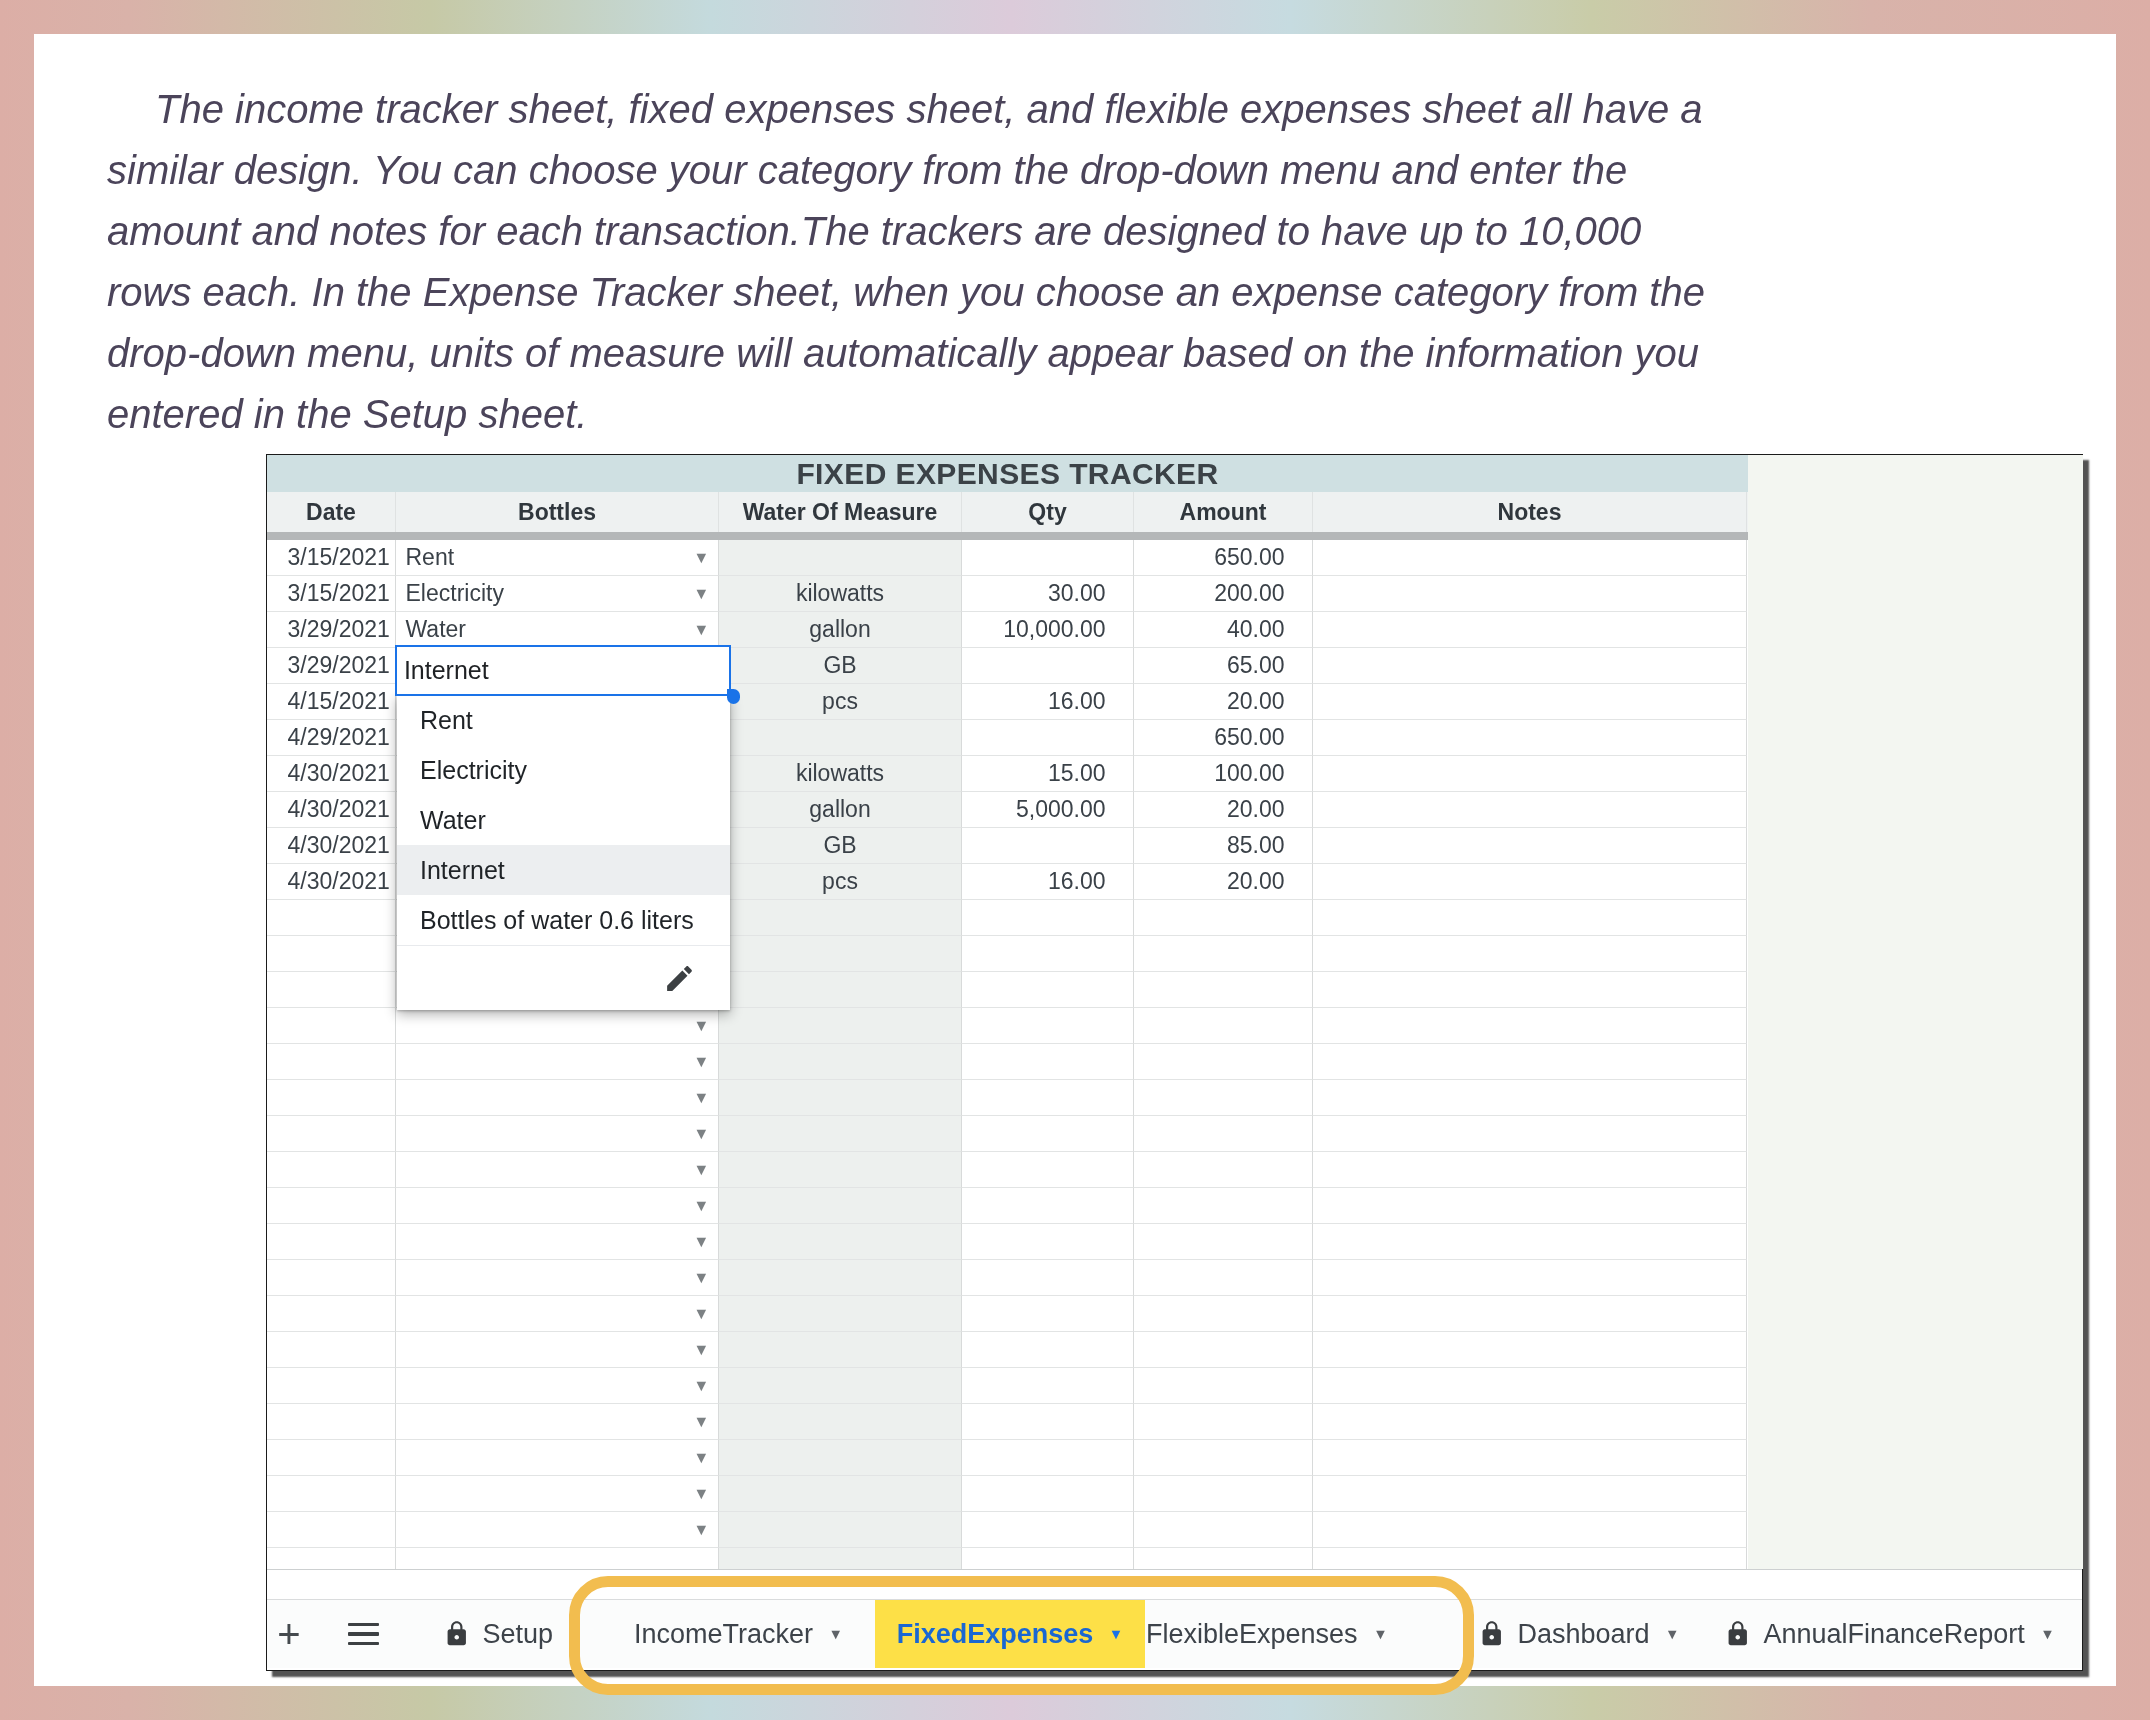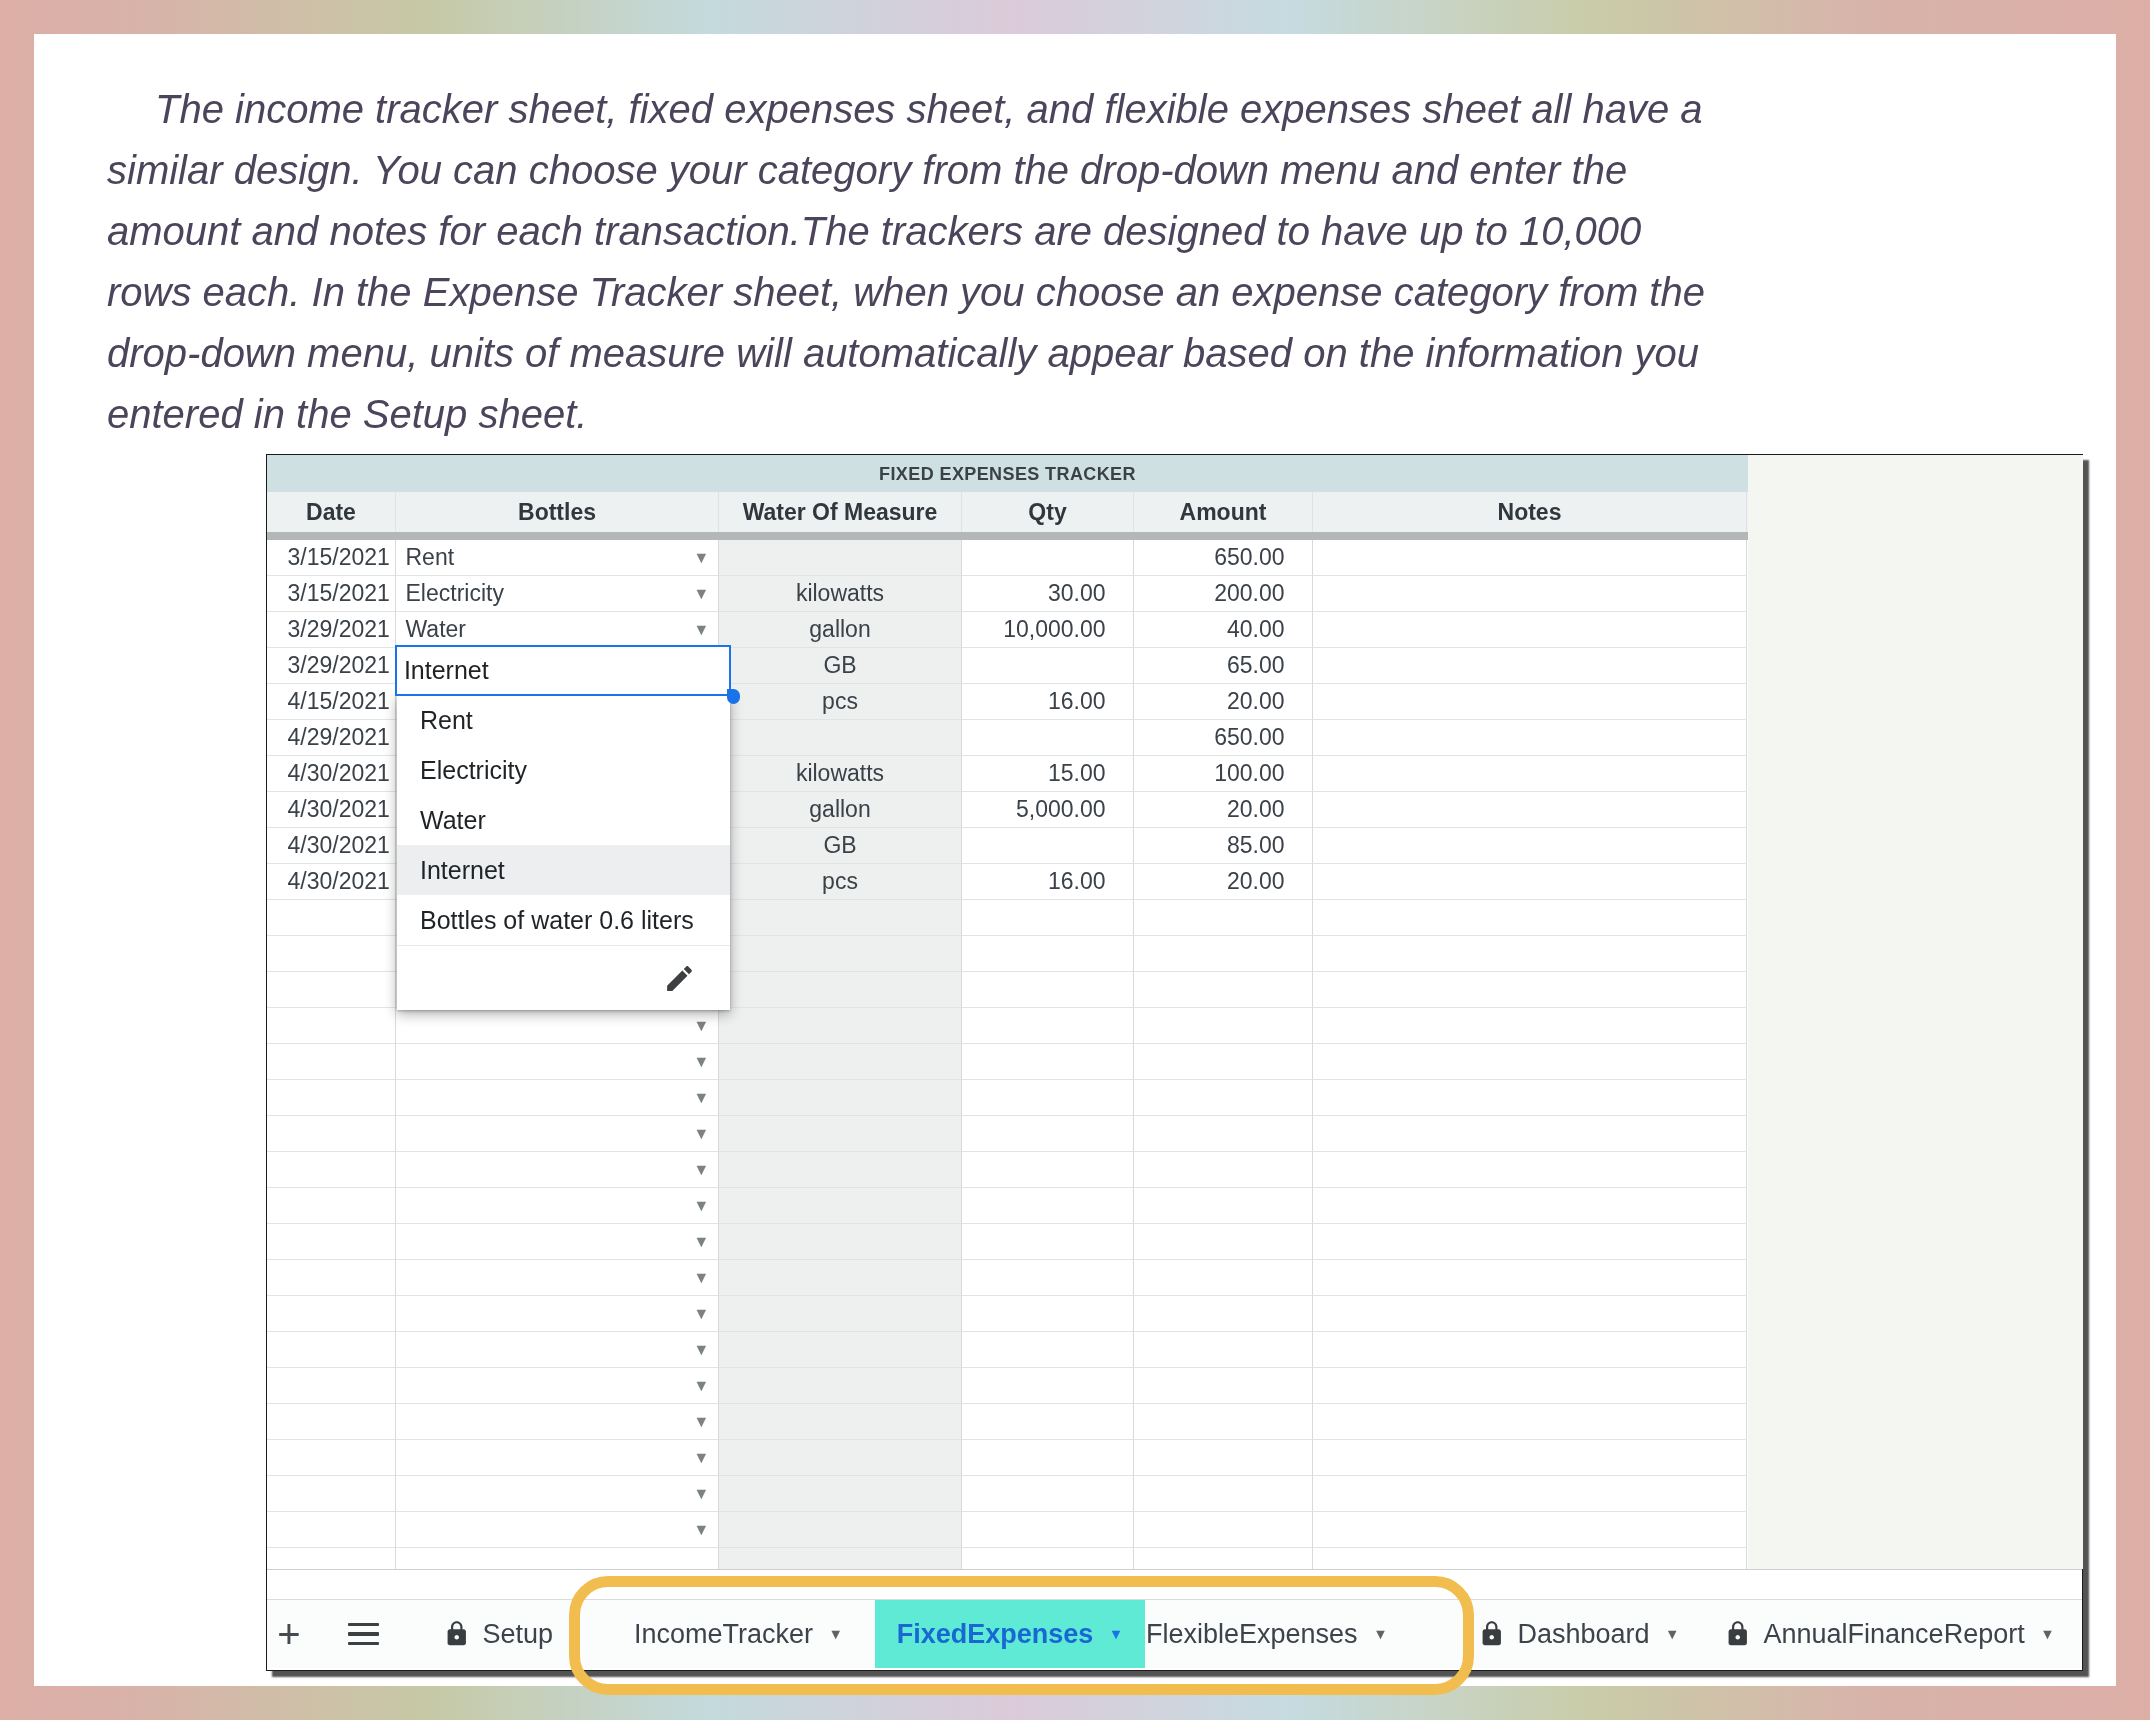--- a/index.html
+++ b/index.html
@@ -6,21 +6,21 @@
   body{width:2151px;height:1721px;position:relative;font-family:"Liberation Sans",sans-serif;overflow:hidden;}
   .frame{position:absolute;inset:0;
     background:linear-gradient(90deg,#dcaea6 0%,#d9b2a9 6%,#c6c9a6 20%,#c4dadd 33%,#dccbda 47%,#c6dbe0 60%,#c9cca8 74%,#d8b3aa 87%,#dcaea6 100%);}
   .page{position:absolute;left:34px;top:34px;width:2082px;height:1652px;background:#ffffff;}
   
   .intro{position:absolute;left:73px;top:45px;width:2022px;font-style:italic;font-size:40px;line-height:61px;color:#4b445a;}
   .intro .line{white-space:nowrap;}
   .intro .line:first-child{text-indent:48px;}
   
   .shot{position:absolute;left:232px;top:420px;width:1815px;height:1215px;background:#ffffff;border:1.7px solid #1b1b1b;box-shadow:6px 6px 1.7px rgba(40,40,40,.8);}
-  .titlebar{position:absolute;left:0;top:0;width:1481px;height:37px;background:#cfe0e2;color:#3b4247;font-weight:bold;font-size:18px;line-height:38px;text-align:center;letter-spacing:0.4px;}
+  .titlebar{position:absolute;left:0;top:0;width:1481px;height:37px;background:#cfe0e2;color:#3b4247;font-weight:bold;font-size:30px;line-height:38px;text-align:center;letter-spacing:0.4px;}
   .headrow{position:absolute;left:0;top:37px;width:1481px;height:40px;background:#eef1f1;display:flex;}
   .headrow .hc{font-weight:bold;font-size:23px;color:#30373d;display:flex;align-items:center;justify-content:center;box-sizing:border-box;border-right:0.9px solid #dfe2e2;}
   .sep{position:absolute;left:0;top:77px;width:1481px;height:7.7px;background:#b4b7b8;}
   .rightpanel{position:absolute;left:1481px;top:0;width:335px;height:1114px;background:#f3f6f1;}
   .rows{position:absolute;left:0;top:85px;width:1481px;height:1029px;overflow:hidden;}
   .row{display:flex;height:36px;box-sizing:border-box;}
   .cell{box-sizing:border-box;border-right:0.9px solid #d8dada;border-bottom:0.9px solid #e2e4e4;font-size:23px;color:#3a4148;display:flex;align-items:center;overflow:hidden;}
   .c-date{justify-content:flex-end;padding-right:5.2px;}
   .c-exp{justify-content:space-between;padding-left:9.5px;padding-right:8.6px;}
   .c-uom{justify-content:center;background:#edf0ee;}
@@ -39,21 +39,21 @@
   
   .tabbar{position:absolute;left:0;top:1144px;width:1815px;height:69px;background:#fbfcfc;border-top:0.9px solid #dadcdd;box-sizing:border-box;}
   .tb-item{position:absolute;top:0;height:100%;display:flex;align-items:center;}
   .plusbtn{font-size:40px;color:#454a4e;font-weight:400;}
   .menu-bars{display:flex;flex-direction:column;gap:6px;}
   .menu-bars i{display:block;width:31px;height:3.4px;background:#3c4043;border-radius:0.9px;}
   .sheettab{gap:0;}
   .sheettab .lock{width:27.5px;height:27.5px;fill:#3a3d40;margin-right:12px;flex:0 0 auto;}
   .sheettab .lbl{font-size:27px;color:#3d434a;white-space:nowrap;}
   .sheettab .arr{font-size:14.6px;color:#5f6368;margin-left:15.5px;}
-  .sheettab.active{background:#5eead4;justify-content:center;}
+  .sheettab.active{background:#fde047;justify-content:center;}
   .sheettab.active .lbl{color:#1967d2;font-weight:bold;}
   .sheettab.active .arr{color:#1a73e8;}
   
   .orange{position:absolute;left:535px;top:1542px;width:905px;height:119px;border:11.2px solid #f2bd4f;border-radius:39px;box-sizing:border-box;z-index:40;}
 </style>
 </head>
 <body>
 
 <div class="frame">
   <div class="page">

